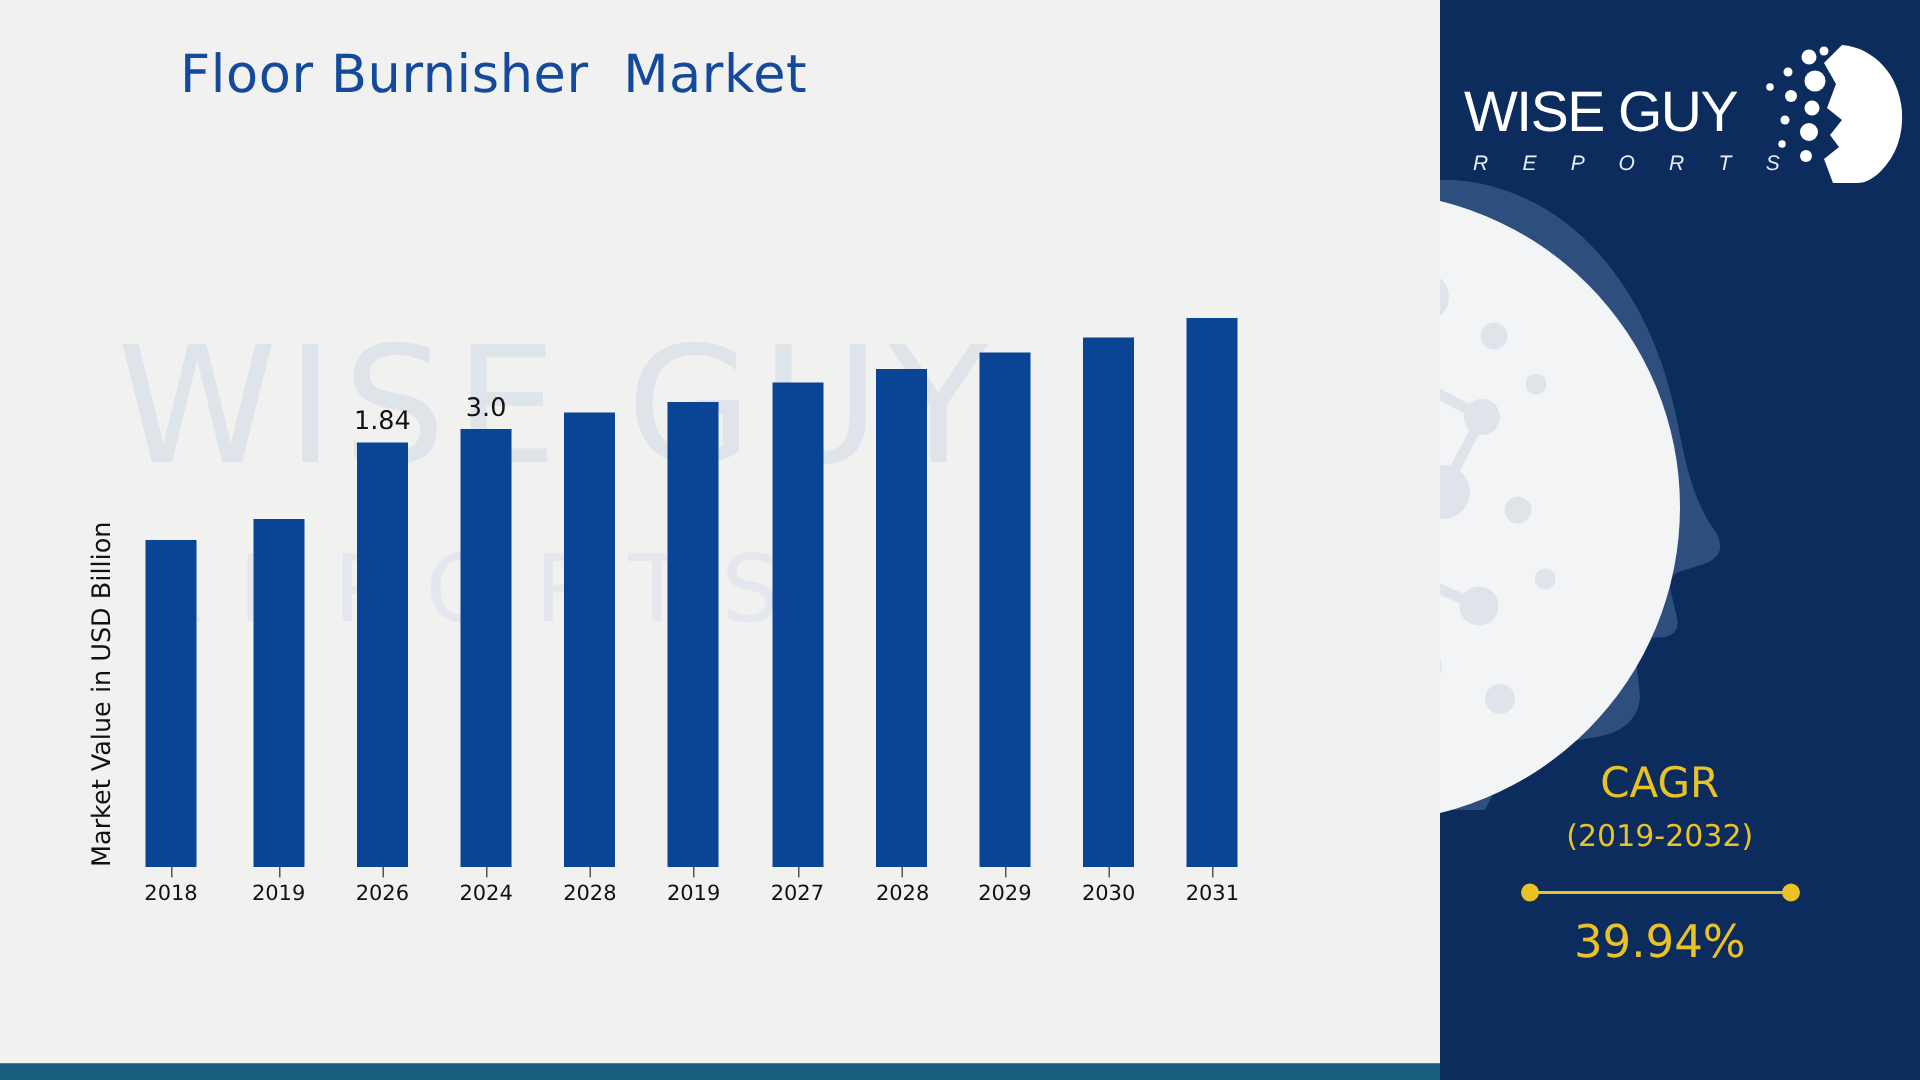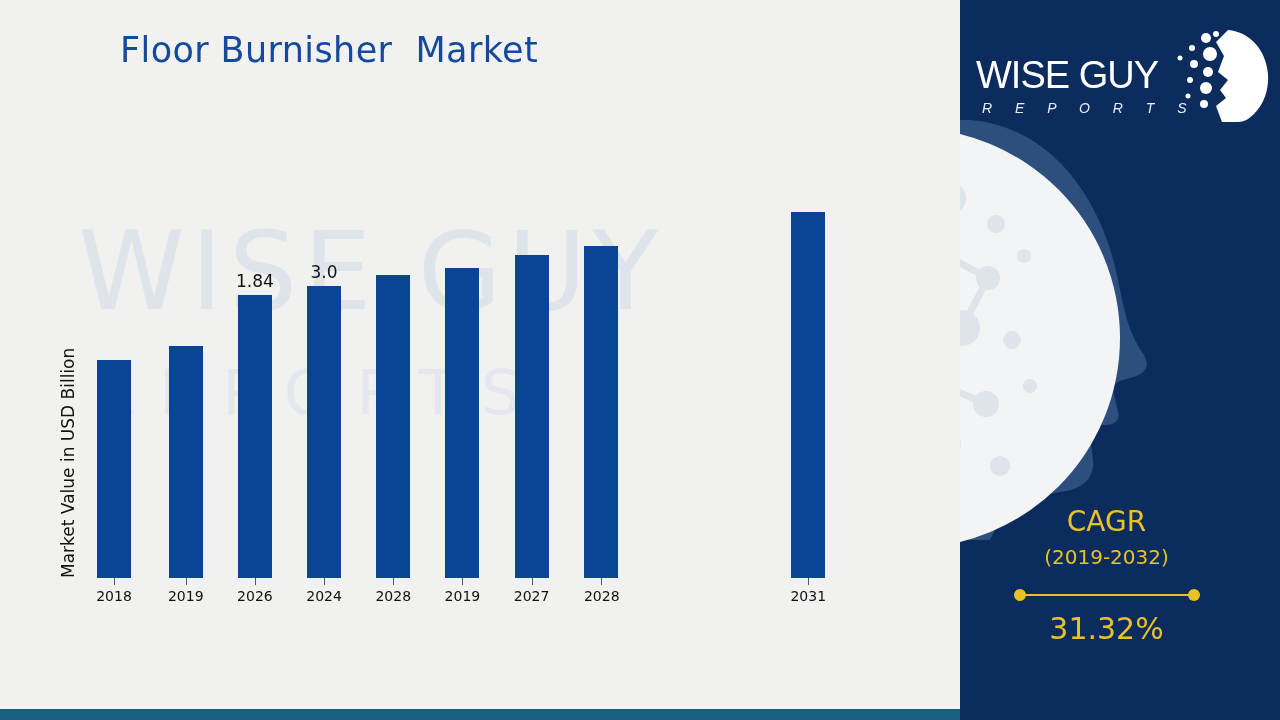--- a/index.html
+++ b/index.html
@@ -318,20 +318,30 @@
         </div>
         <div class="bar-group" style="left: 436.583px; height: 418px;">
           <div class="bar" style="height: 322.721px; background: rgb(10, 69, 149);"></div>
           <div class="tick"></div>
           <div class="tick-label">2027</div>
         </div>
         <div class="bar-group" style="left: 505.75px; height: 418px; padding-left: 36px;">
           <div class="bar" style="height: 331.941px; background: rgb(10, 69, 149);"></div>
           <div class="tick"></div>
           <div class="tick-label">2028</div>
+        </div>
+        <div class="bar-group" style="left: 574.917px; height: 418px;">
+          <div class="bar" style="height: 342.699px; background: rgb(10, 69, 149);"></div>
+          <div class="tick"></div>
+          <div class="tick-label">2029</div>
+        </div>
+        <div class="bar-group" style="left: 644.083px; height: 418px;">
+          <div class="bar" style="height: 353.456px; background: rgb(10, 69, 149);"></div>
+          <div class="tick"></div>
+          <div class="tick-label">2030</div>
         </div>
         <div class="bar-group" style="left: 713.25px; height: 418px;">
           <div class="bar" style="height: 365.75px; background: rgb(10, 69, 149);"></div>
           <div class="tick"></div>
           <div class="tick-label">2031</div>
         </div>
       </div>
 
   </div>
 
@@ -401,17 +411,17 @@
     </div>
 
     <div id="cagr-block">
       <div id="cagr-title">CAGR</div>
       <div id="cagr-period">(2019-2032)</div>
       <div id="cagr-divider">
         <span class="dot left"></span>
         <span class="line"></span>
         <span class="dot right"></span>
       </div>
-      <div id="cagr-value">31.32%</div>
+      <div id="cagr-value">39.94%</div>
     </div>
 
   </div>
 </div>
 
 </body></html>

